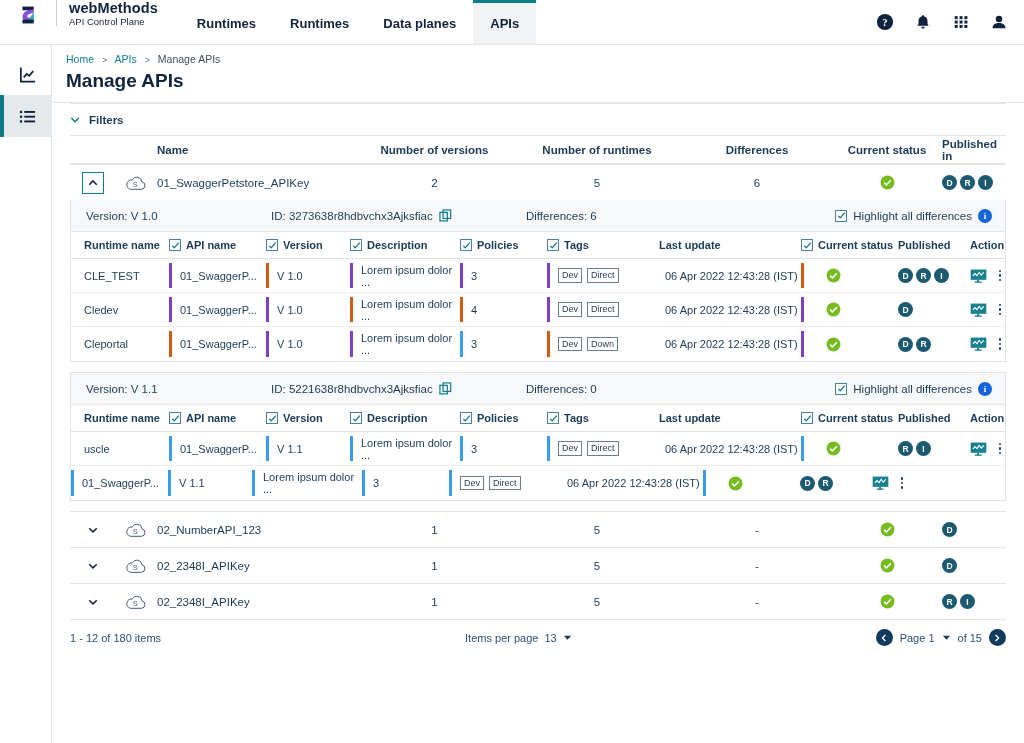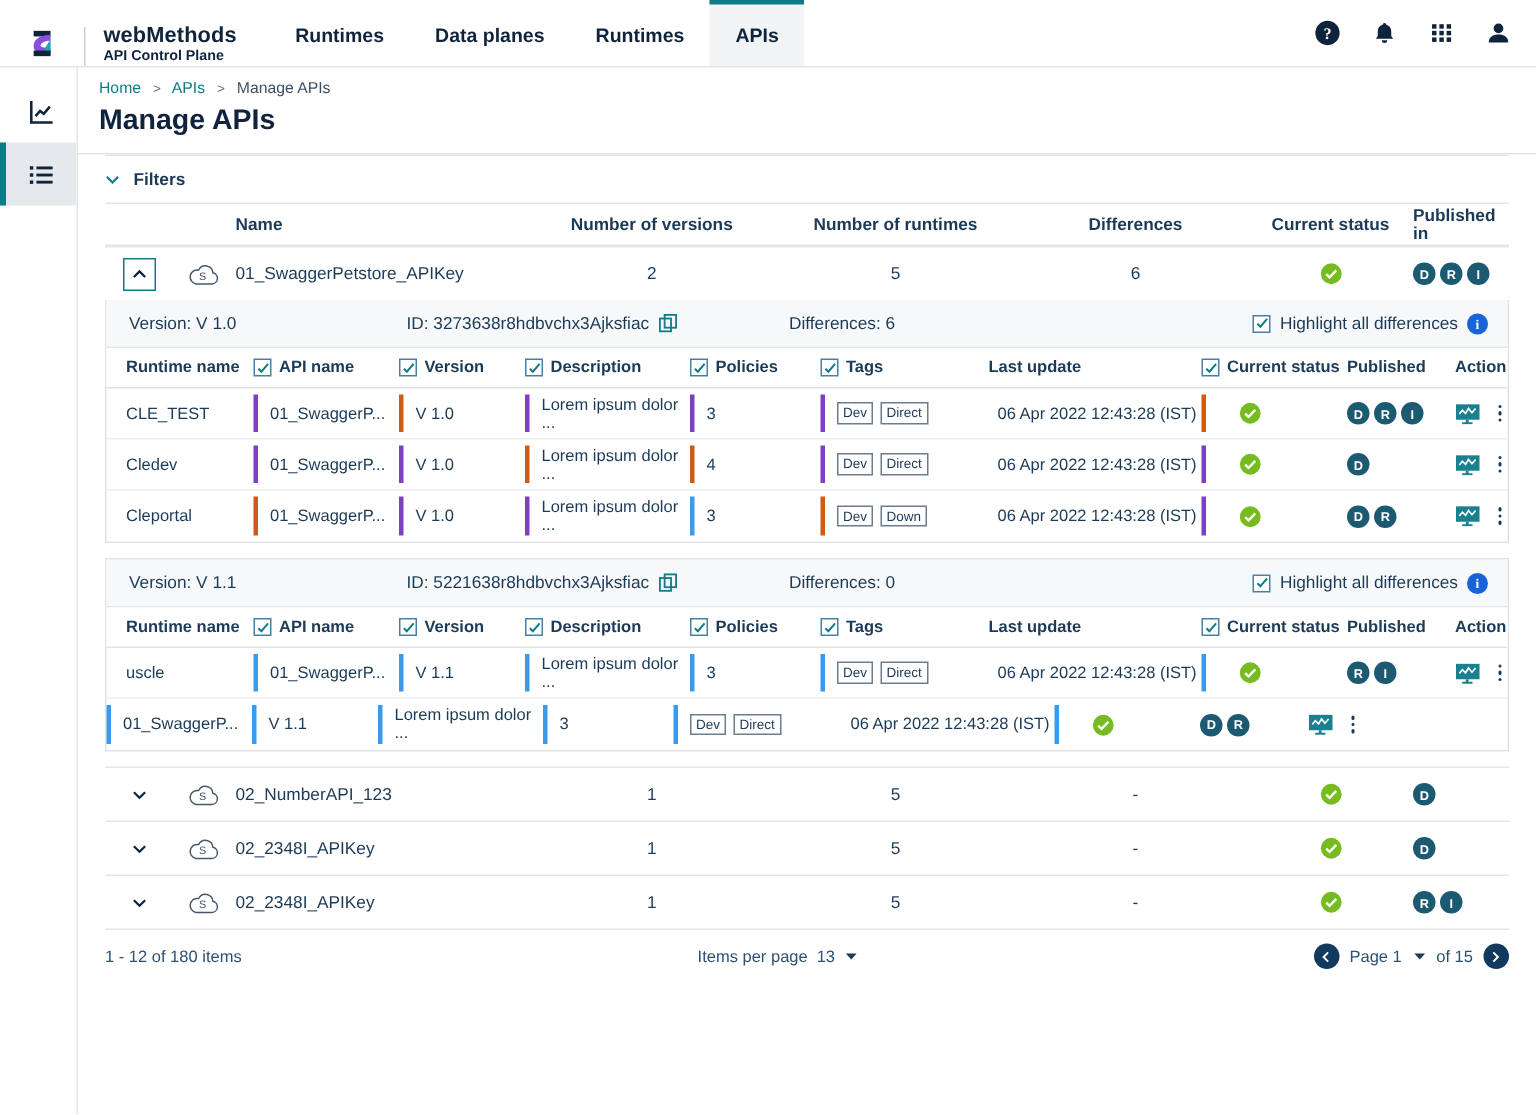--- a/index.html
+++ b/index.html
@@ -8,26 +8,26 @@
   body {
     width:1024px; height:743px; overflow:hidden;
     font-family:"Liberation Sans", sans-serif;
     font-size:12px; color:#1b3a57; background:#ffffff;
   }
   
   .topnav {
     height:45px; background:#fff; border-bottom:1px solid #e3e6e9;
     display:flex; align-items:stretch; position:relative;
   }
-  .brand { display:flex; align-items:flex-end; padding-left:14px; }
+  .brand { display:flex; align-items:flex-start; padding-left:14px; }
   .logo-svg { width:30px; height:30px; flex:none; }
   .brand-divider { width:1px; height:26px; background:#c9ced4; margin:0 12px; }
   .brand-text { line-height:1.15; }
   .brand-name { font-size:14.5px; font-weight:bold; color:#10233c; letter-spacing:.1px; }
-  .brand-sub { font-size:9.5px; font-weight:bold; color:#10233c; }
+  .brand-sub { font-size:9.5px; font-weight:normal; color:#10233c; }
   .mainmenu { display:flex; align-items:stretch; margin-left:22px; }
   .mainmenu a {
     display:flex; align-items:center; padding:0 17px; font-size:13px;
     color:#10233c; text-decoration:none; font-weight:bold;
     border-top:3px solid transparent;
   }
   .mainmenu a.active {
     background:#f1f3f5; border-top:3px solid #0e7c86; color:#10233c;
   }
   .topicons { margin-left:auto; display:flex; align-items:center; padding-right:16px; gap:20px; }
@@ -157,22 +157,22 @@
       <path d="M9 21 h12 v4 h-12 z" fill="#10233c"></path>
     </svg>
     <div class="brand-divider"></div>
     <div class="brand-text">
       <div class="brand-name">webMethods</div>
       <div class="brand-sub">API Control Plane</div>
     </div>
   </div>
   <div class="mainmenu">
     <a href="#">Runtimes</a>
+    <a href="#">Runtimes</a>
     <a href="#">Data planes</a>
-    <a href="#">Runtimes</a>
     <a href="#" class="active">APIs</a>
   </div>
   <div class="topicons">
     <svg class="ic" viewBox="0 0 20 20">
       <circle cx="10" cy="10" r="9" fill="#10233c"></circle>
       <text x="10" y="14.5" font-size="12" font-weight="bold" fill="#fff" text-anchor="middle" font-family="Liberation Serif, serif">?</text>
     </svg>
     <svg class="ic" viewBox="0 0 20 20">
       <path d="M10 2.5 a1.4 1.4 0 0 1 1.4 1.4 c2.4 .6 3.6 2.4 3.6 5.1 v3.3 l1.4 1.9 h-12.8 l1.4 -1.9 v-3.3 c0 -2.7 1.2 -4.5 3.6 -5.1 a1.4 1.4 0 0 1 1.4 -1.4 z" fill="#10233c"></path>
       <path d="M8 15.4 h4 a2 2 0 0 1 -4 0 z" fill="#10233c"></path>

